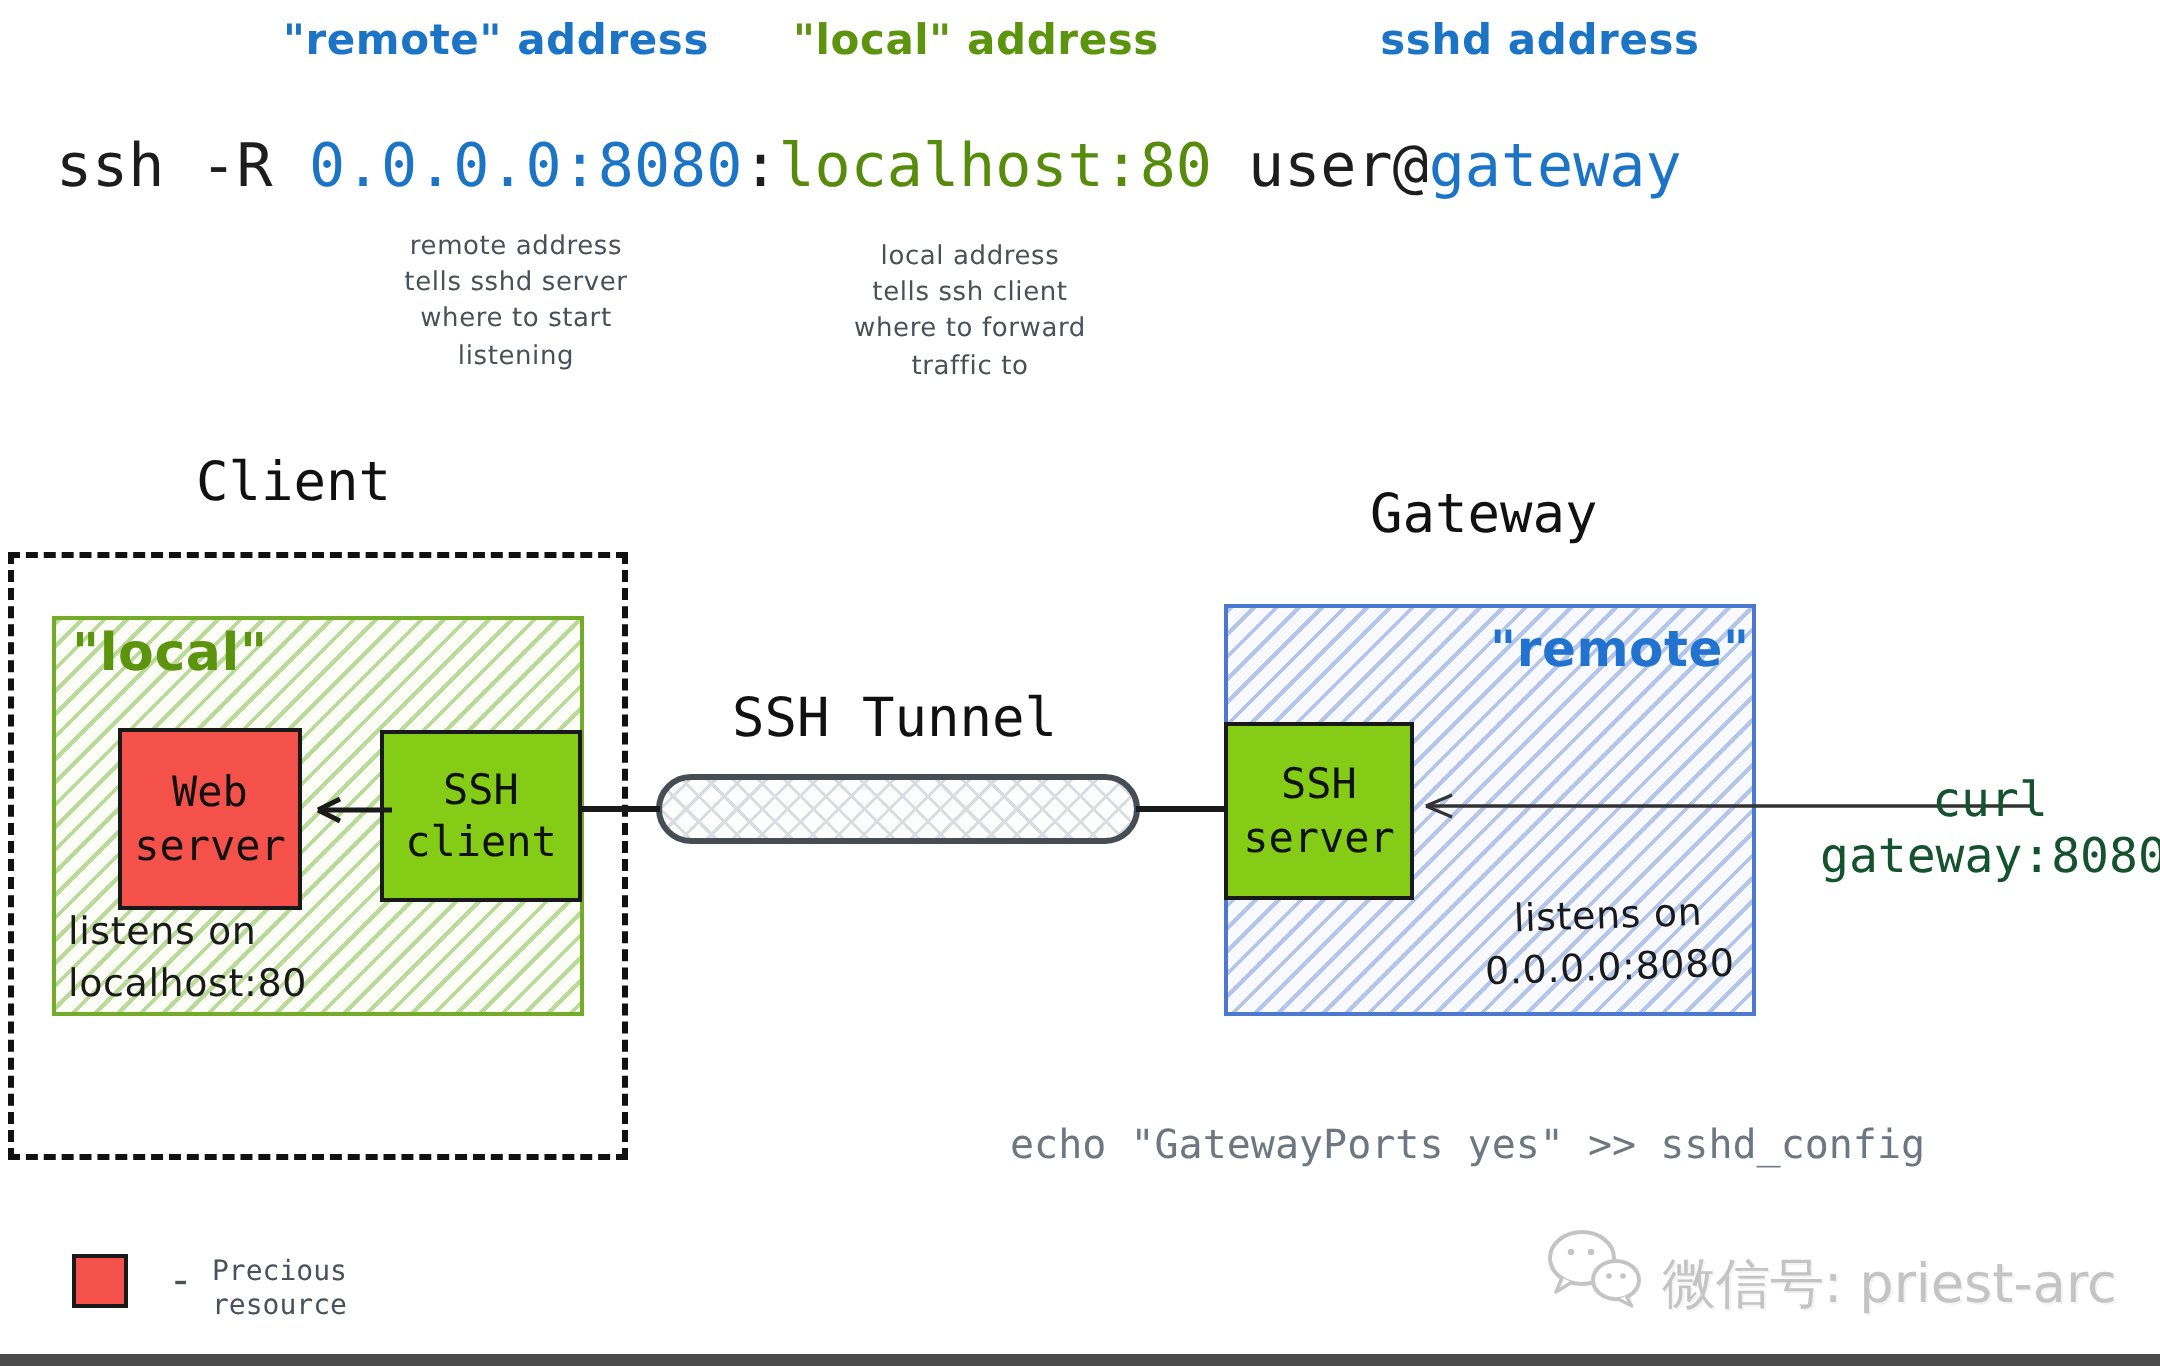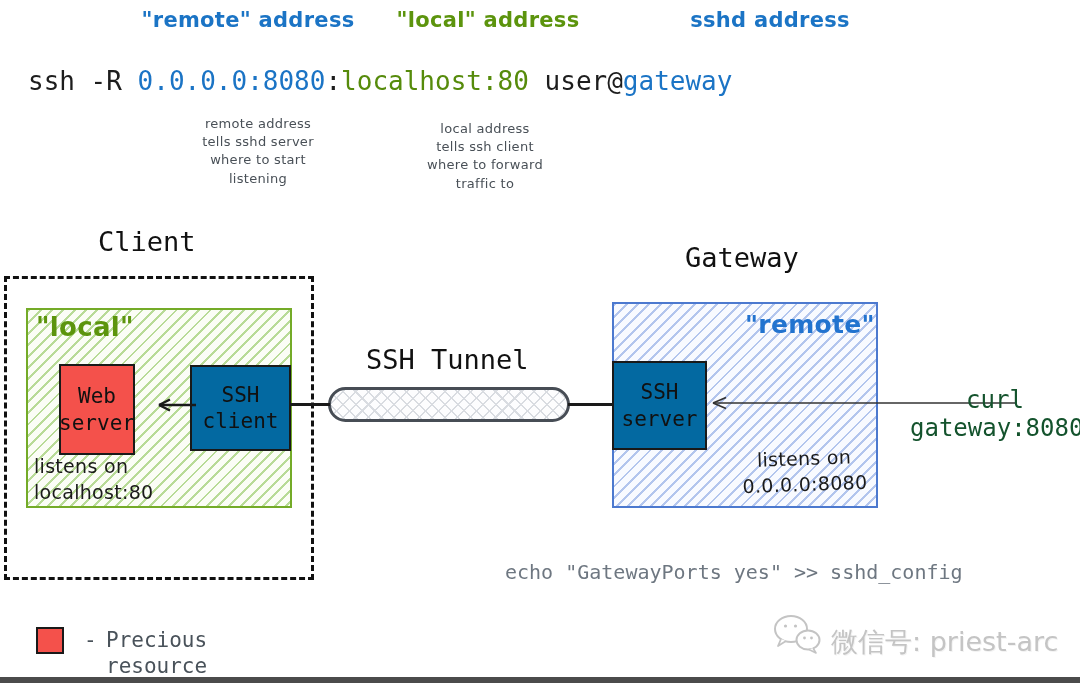--- a/index.html
+++ b/index.html
@@ -12,21 +12,21 @@
   .abs{position:absolute;}
   .preline{white-space:pre-line;}
   .center{text-align:center;}
 
   
   .toplabel{top:8px;font-size:21px;font-weight:bold;text-align:center;}
   .blue{color:#1b74c5;}
   .green{color:#5c940d;}
 
   
-  #command{left:28px;top:66px;font-size:26px;white-space:nowrap;color:#1d1d1d;}
+  #command{left:28px;top:66px;font-size:30px;white-space:nowrap;color:#1d1d1d;}
   #command .c-blue{color:#1b74c5;}
   #command .c-green{color:#568b0b;}
 
   
   .explain{font-size:13px;line-height:1.4;color:#495057;text-align:center;}
 
   
   .sect-title{font-size:27px;color:#111;}
 
   
@@ -40,25 +40,25 @@
   }
   #remote-zone{
     left:612px;top:302px;width:266px;height:206px;box-sizing:border-box;
     border:2px solid #4c79cf;background-color:#f8faff;
     background-image:repeating-linear-gradient(135deg,rgba(110,145,220,.5) 0 2px,rgba(255,255,255,0) 2px 8px);
   }
   .zone-label{font-size:26px;font-weight:bold;}
 
   
   .node{
-    box-sizing:border-box;border:2.5px solid #191919;background:#0369a1;
+    box-sizing:border-box;border:2.5px solid #191919;background:#84cc16;
     display:flex;align-items:center;justify-content:center;
     font-size:21px;line-height:1.25;color:#111;text-align:center;
   }
-  #web-server{left:59px;top:364px;width:76px;height:91px;background:#f4514b;}
+  #web-server{left:59px;top:364px;width:92px;height:91px;background:#f4514b;}
   #ssh-client{left:190px;top:365px;width:101px;height:86px;}
   #ssh-server{left:612px;top:361px;width:95px;height:89px;}
 
   
   #tunnel-pill{
     left:328px;top:387px;width:242px;height:35px;box-sizing:border-box;
     border:3px solid #474d55;border-radius:18px;background-color:#fdfdfe;
     background-image:
       repeating-linear-gradient(45deg,#d9dce1 0 1.5px,rgba(255,255,255,0) 1.5px 9px),
       repeating-linear-gradient(135deg,#d9dce1 0 1.5px,rgba(255,255,255,0) 1.5px 9px);
@@ -68,21 +68,21 @@
   .listens{font-size:19px;color:#1a1a1a;line-height:1.35;}
   #listens-remote{transform:rotate(-2deg);}
 
   #curl-label{font-size:24px;line-height:1.15;color:#14532d;}
 
   #echo-cmd{left:505px;top:560px;font-size:20px;color:#6e7781;white-space:nowrap;}
 
   
   #legend-swatch{left:36px;top:627px;width:28px;height:27px;background:#f4514b;border:2px solid #191919;box-sizing:border-box;}
   #legend-dash{left:84px;top:628px;font-size:21px;color:#49525a;}
-  #legend-text{left:106px;top:628px;font-size:21px;line-height:1.23;color:#49525a;}
+  #legend-text{left:106px;top:628px;font-size:14px;line-height:1.23;color:#49525a;}
 
   
   #watermark{left:772px;top:608px;display:flex;align-items:center;gap:9px;}
   #watermark-text{font-size:27px;color:#c4c4c4;text-shadow:1px 1px 0 #f3f3f3;font-family:"DejaVu Sans",sans-serif;margin-top:16px;}
 
   #bottom-bar{left:0;top:677px;width:1080px;height:6px;background:#4b4b4b;}
 
   svg{display:block;}
 </style>
 </head>

